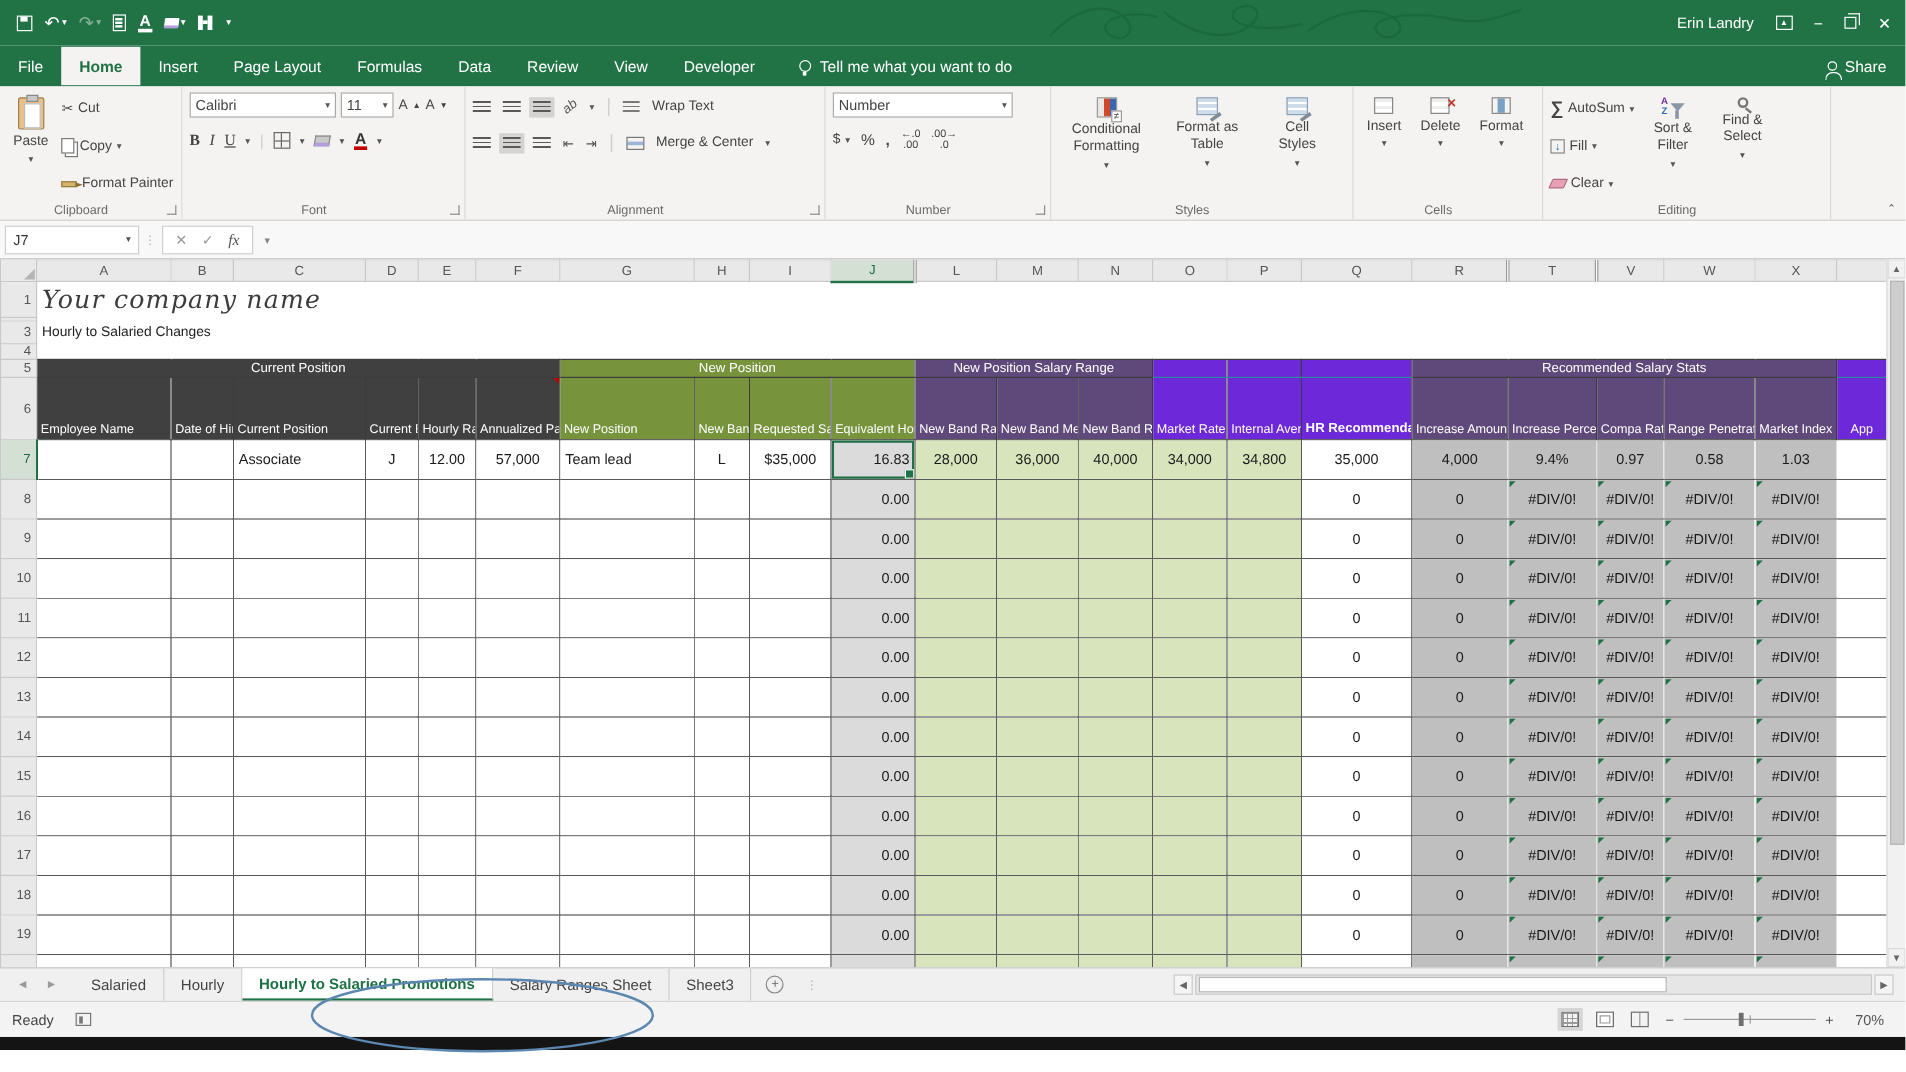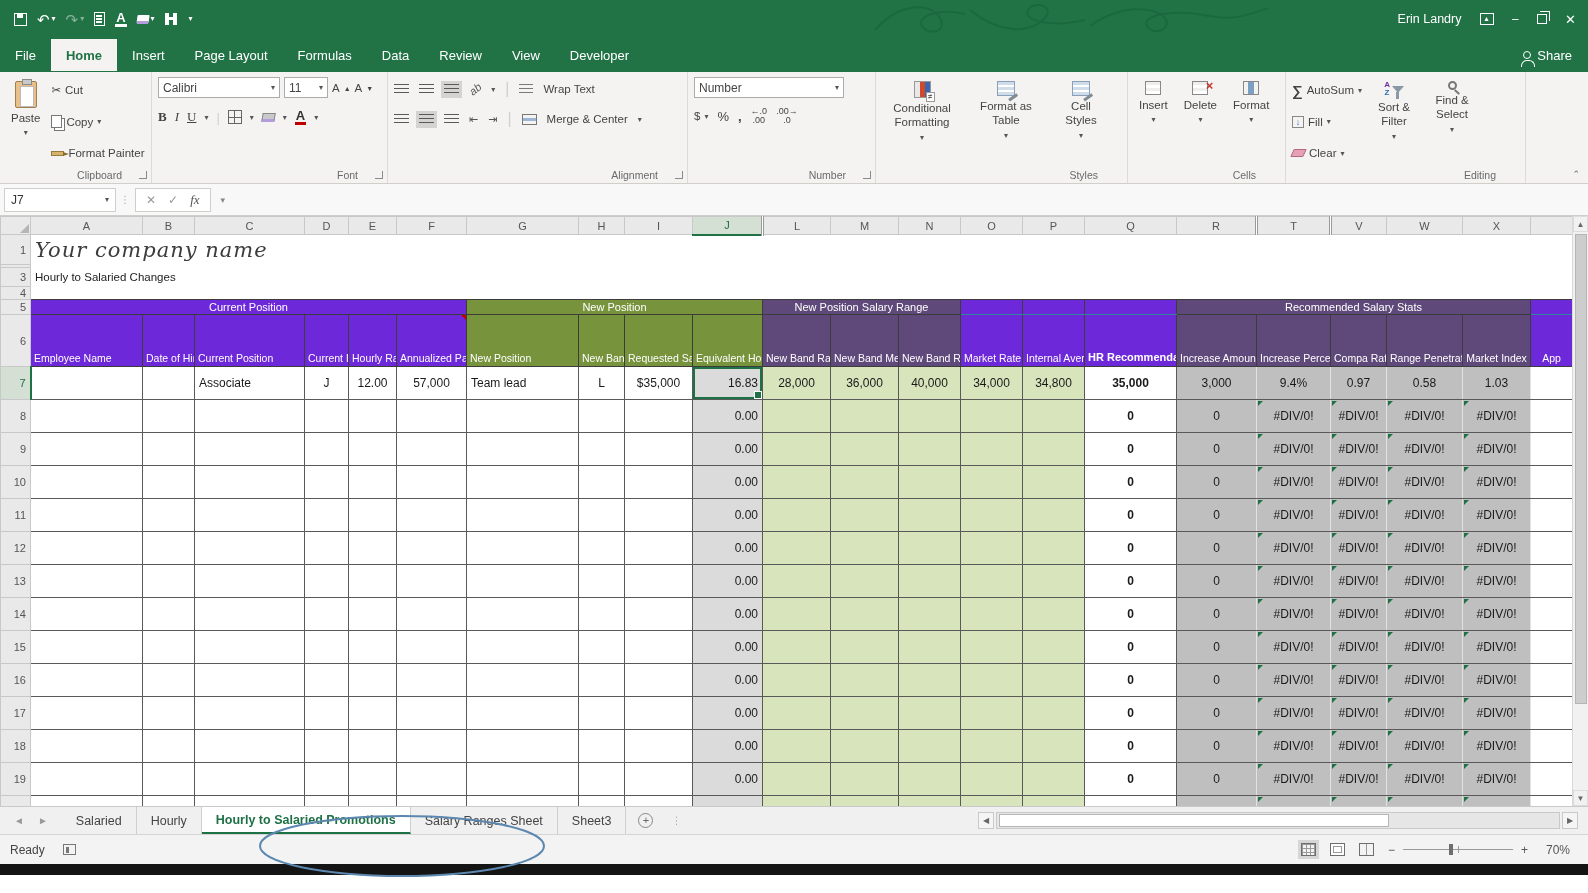--- a/index.html
+++ b/index.html
@@ -32,21 +32,21 @@
   .rtab.active{background:#f4f3f2;color:#217346;font-weight:bold}
   .tellme{display:flex;align-items:center;gap:7px;font-size:13px;padding-left:22px}
   .bulb{width:10px;height:10px;border:1.5px solid #fff;border-radius:50%;position:relative}
   .bulb:after{content:"";position:absolute;left:2px;bottom:-4px;width:3px;height:3px;background:#fff}
   .share{margin-left:auto;display:flex;align-items:center;gap:6px;font-size:13px;padding-right:16px}
   .ic-person{width:8px;height:8px;border:1.5px solid #fff;border-radius:50%;position:relative}
   .ic-person:after{content:"";position:absolute;left:-3px;top:8px;width:12px;height:6px;border:1.5px solid #fff;border-bottom:none;border-radius:6px 6px 0 0}
   
   .ribbon{height:112px;background:#f4f3f2;border-bottom:1px solid #d2cfcb;display:flex;position:relative;color:#444}
   .rgroup{position:relative;border-right:1px solid #dddbd8;padding:5px 6px 17px;display:flex;gap:6px}
-  .glabel{position:absolute;bottom:2px;left:0;right:29px;text-align:right;font-size:10.5px;color:#6a6a6a}
+  .glabel{position:absolute;bottom:2px;left:0;right:16px;text-align:center;font-size:10.5px;color:#6a6a6a}
   .launcher{position:absolute;bottom:4px;right:4px;width:8px;height:8px;border-right:1.5px solid #8a8a8a;border-bottom:1.5px solid #8a8a8a}
   .bigbtn{display:flex;flex-direction:column;align-items:center;justify-content:flex-start;font-size:11.5px;text-align:center;padding:4px 5px;line-height:1.25;gap:3px}
   .caretd{font-size:8px;color:#555}
   .stack{display:flex;flex-direction:column;justify-content:space-between;padding:2px 0}
   .smallrow{display:flex;align-items:center;gap:4px;font-size:11.5px;white-space:nowrap;height:22px}
   .ic-clip{width:22px;height:27px;background:#e9bf8a;border:1px solid #9e7f51;border-radius:2px;position:relative}
   .ic-clip:before{content:"";position:absolute;left:4px;top:4px;width:12px;height:19px;background:#fff;border:1px solid #bbb}
   .ic-clip:after{content:"";position:absolute;left:6px;top:-3px;width:8px;height:4px;background:#c9c9c9;border:1px solid #8a8a8a}
   .ic-copy{width:11px;height:13px;border:1px solid #777;background:#fff;box-shadow:3px 3px 0 -1px #fff,3px 3px 0 0 #777}
   .ic-brush{width:13px;height:5px;background:#d8b36a;border:1px solid #967b41;position:relative}
@@ -106,29 +106,29 @@
   .corner:after{content:"";position:absolute;right:1px;bottom:1px;border-left:9px solid transparent;border-bottom:9px solid #b5b5b5}
   .rh{background:#e9e9e9;border:1px solid #c8c8c8;font-size:11px;font-weight:normal;color:#555;text-align:right;padding-right:4px}
   .rh.selh{background:#d5e0d5;color:#1e6b43;border-right:2px solid #1e7145}
   .free{background:#fff;border:none;padding-left:4px}
   .script{font-family:"DejaVu Serif",serif;font-style:italic;font-size:21px;color:#3c3c3c;letter-spacing:1px}
   .small{font-size:11.5px;color:#222}
   .band{color:#fff;text-align:center;font-size:11px;padding:0;border:1px solid #3c3c3c}
   .hcell{color:#fff;font-size:10.5px;vertical-align:bottom;text-align:center;line-height:1.15;padding:2px 3px;border:1px solid #3c3c3c;position:relative;white-space:normal}
   .hcell.al{text-align:left}
   .hcell.b{font-weight:bold;font-size:11px}
-  .bg-orange{background:#6d28d9}.bg-olive{background:#77933C}.bg-purple{background:#5F497A}.bg-teal{background:#6d28d9}
+  .bg-orange{background:#404040}.bg-olive{background:#77933C}.bg-purple{background:#5F497A}.bg-teal{background:#6d28d9}
   .band.bg-teal{border-bottom-color:#31859C}
   .hcell.bg-teal{border-top-color:#31859C}
   .note:after{content:"";position:absolute;top:0;right:0;border-left:5px solid transparent;border-top:5px solid #c00000}
   .dc{border:1px solid #595959;background:#fff;font-size:12px;color:#1a1a1a;text-align:center;padding:0 4px;position:relative}
   .dc.al{text-align:left}.dc.ar{text-align:right}
   .jcol{background:#DBDBDB}
   .green{background:#D7E4BC}
-  .qcol{font-weight:bold}
+  .qcol{font-weight:normal}
   .gray{background:#BFBFBF;border-left-color:#e2e2e2;border-right-color:#e2e2e2}
   .endcol{border-right-color:#fff;background:#fff}
   .err:before{content:"";position:absolute;left:1px;top:1px;border-right:5px solid transparent;border-top:5px solid #1e7145}
   .selcell{box-shadow:inset 0 0 0 2px #1e7145}
   .selcell:after{content:"";position:absolute;right:0;bottom:0;width:6px;height:6px;background:#1e7145;border:1px solid #fff}
   .vscroll{position:absolute;top:0;right:0;width:16px;bottom:0;background:#f1f1f1;border-left:1px solid #d8d8d8;display:flex;flex-direction:column;align-items:center}
   .varr{font-size:8px;color:#666;height:16px;display:flex;align-items:center;justify-content:center;width:100%;background:#f1f1f1;border:1px solid #dcdcdc}
   .vthumb{width:12px;height:470px;background:#cdcdcd;border:1px solid #b5b5b5;margin-top:2px}
   
   .tabbar{height:28px;background:#f0f0f0;border-top:1px solid #c9c9c9;display:flex;align-items:stretch;font-size:12.5px;color:#444;position:relative}
@@ -207,20 +207,24 @@
 <div class="ribbontabs">
   <div class="rtab">File</div>
   <div class="rtab active">Home</div>
   <div class="rtab">Insert</div>
   <div class="rtab">Page Layout</div>
   <div class="rtab">Formulas</div>
   <div class="rtab">Data</div>
   <div class="rtab">Review</div>
   <div class="rtab">View</div>
   <div class="rtab">Developer</div>
+  <div class="tellme">
+    <span class="bulb"></span>
+    <span>Tell me what you want to do</span>
+  </div>
   <div class="share">
     <span class="ic-person"></span>
     <span>Share</span>
   </div>
 </div>
 
 <div class="ribbon">
 
   <div class="rgroup" style="width:152px">
     <div class="bigbtn">
@@ -529,21 +533,21 @@
           <td class="dc plain al">Team lead</td>
           <td class="dc plain">L</td>
           <td class="dc plain">$35,000</td>
           <td class="dc jcol ar selcell">16.83</td>
           <td class="dc green">28,000</td>
           <td class="dc green">36,000</td>
           <td class="dc green">40,000</td>
           <td class="dc green">34,000</td>
           <td class="dc green">34,800</td>
           <td class="dc qcol">35,000</td>
-          <td class="dc gray">3,000</td>
+          <td class="dc gray">4,000</td>
           <td class="dc gray">9.4%</td>
           <td class="dc gray">0.97</td>
           <td class="dc gray">0.58</td>
           <td class="dc gray">1.03</td>
           <td class="dc endcol"></td>
         </tr>
         <tr style="height:33px">
           <th class="rh">8</th>
           <td class="dc plain al"></td>
           <td class="dc plain"></td>

